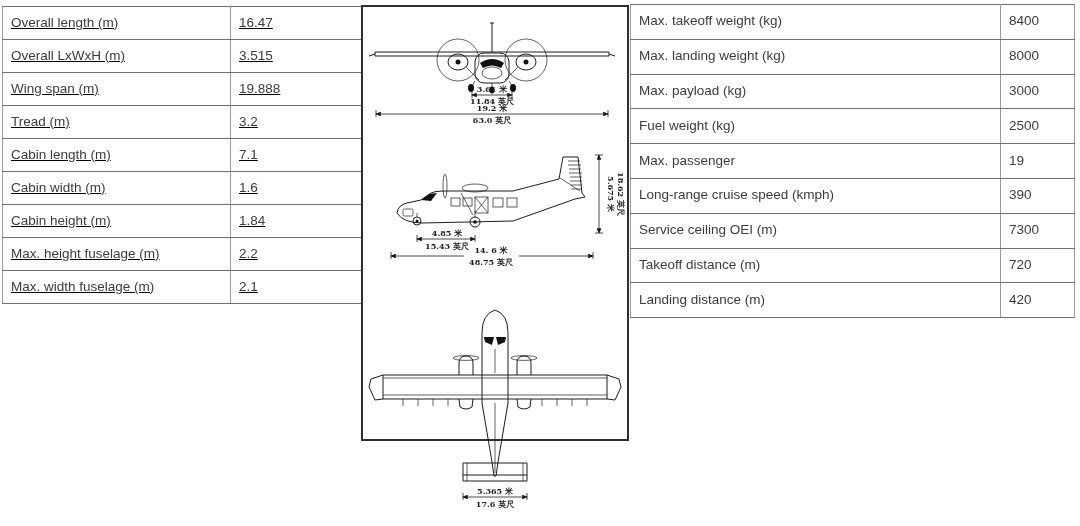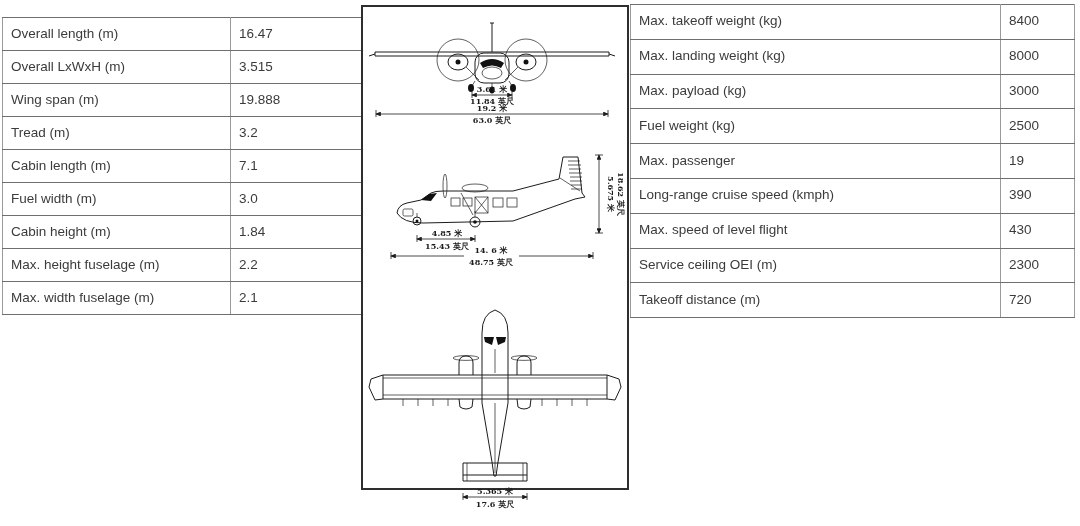--- a/index.html
+++ b/index.html
@@ -11,30 +11,30 @@
   table.spec-table {
     position:absolute; border-collapse:collapse; table-layout:fixed; background:#fff;
   }
   table.spec-table td {
     border-top:1px solid #6f6f6f; border-bottom:1px solid #6f6f6f;
     border-left:1px solid #9a9a9a; border-right:1px solid #9a9a9a;
     font-size:13.5px; color:#3b3b3b; padding:2px 4px 2px 8px;
     vertical-align:middle; white-space:pre-line; line-height:1.25;
     overflow:hidden;
   }
-  #left-table  { left:2px;  top:17px; width:428px; }
+  #left-table  { left:2px;  top:6px; width:428px;text-decoration:underline; }
   #left-table tr { height:33px; }
   #left-table tr.tall { height:52px; }
   #left-table td.c1 { width:228px; }
   #right-table { left:630px; top:4px; width:445px; }
   #right-table tr { height:34.8px; }
   #right-table td.c1 { width:370px; }
 
   #drawing-panel {
-    position:absolute; left:361px; top:5px; width:268px; height:485px;
+    position:absolute; left:361px; top:5px; width:268px; height:436px;
     border:2px solid #2e2e2e; background:#ffffff; z-index:5;
   }
   #drawing-panel svg { display:block; }
   .ln   { stroke:#1c1c1c; fill:none; stroke-width:1; }
   .thin { stroke:#1c1c1c; fill:none; stroke-width:0.7; }
   .fillb{ fill:#111111; stroke:none; }
   .dim  { stroke:#1c1c1c; fill:none; stroke-width:0.8; }
   text.dimtxt {
     font-family:"DejaVu Serif", serif; font-size:8px; font-weight:bold;
     fill:#1c1c1c; text-anchor:middle;
@@ -59,22 +59,22 @@
       </tr>
     <tr>
         <td class="c1">Tread (m)</td>
         <td>3.2</td>
       </tr>
     <tr>
         <td class="c1">Cabin length (m)</td>
         <td>7.1</td>
       </tr>
     <tr>
-        <td class="c1">Fuel width (m)</td>
-        <td>3.0</td>
+        <td class="c1">Cabin width (m)</td>
+        <td>1.6</td>
       </tr>
     <tr>
         <td class="c1">Cabin height (m)</td>
         <td>1.84</td>
       </tr>
     <tr>
         <td class="c1">Max. height fuselage (m)</td>
         <td>2.2</td>
       </tr>
     <tr>
@@ -104,30 +104,30 @@
       </tr>
     <tr>
         <td class="c1">Max. passenger</td>
         <td>19</td>
       </tr>
     <tr>
         <td class="c1">Long-range cruise speed (kmph)</td>
         <td>390</td>
       </tr>
     <tr>
-        <td class="c1">Max. speed of level flight</td>
-        <td>430</td>
-      </tr>
-    <tr>
         <td class="c1">Service ceiling OEI (m)</td>
-        <td>2300</td>
+        <td>7300</td>
       </tr>
     <tr>
         <td class="c1">Takeoff distance (m)</td>
         <td>720</td>
+      </tr>
+    <tr>
+        <td class="c1">Landing distance (m)</td>
+        <td>420</td>
       </tr>
   </tbody>
 </table>
 
 <div id="drawing-panel">
   <svg viewBox="0 0 264 512" width="264" height="512">
     <defs>
       <marker id="ae" markerWidth="7" markerHeight="6" refX="6" refY="3" orient="auto">
           <path d="M0,0 L7,3 L0,6 z" fill="#1c1c1c"></path>
         </marker>

